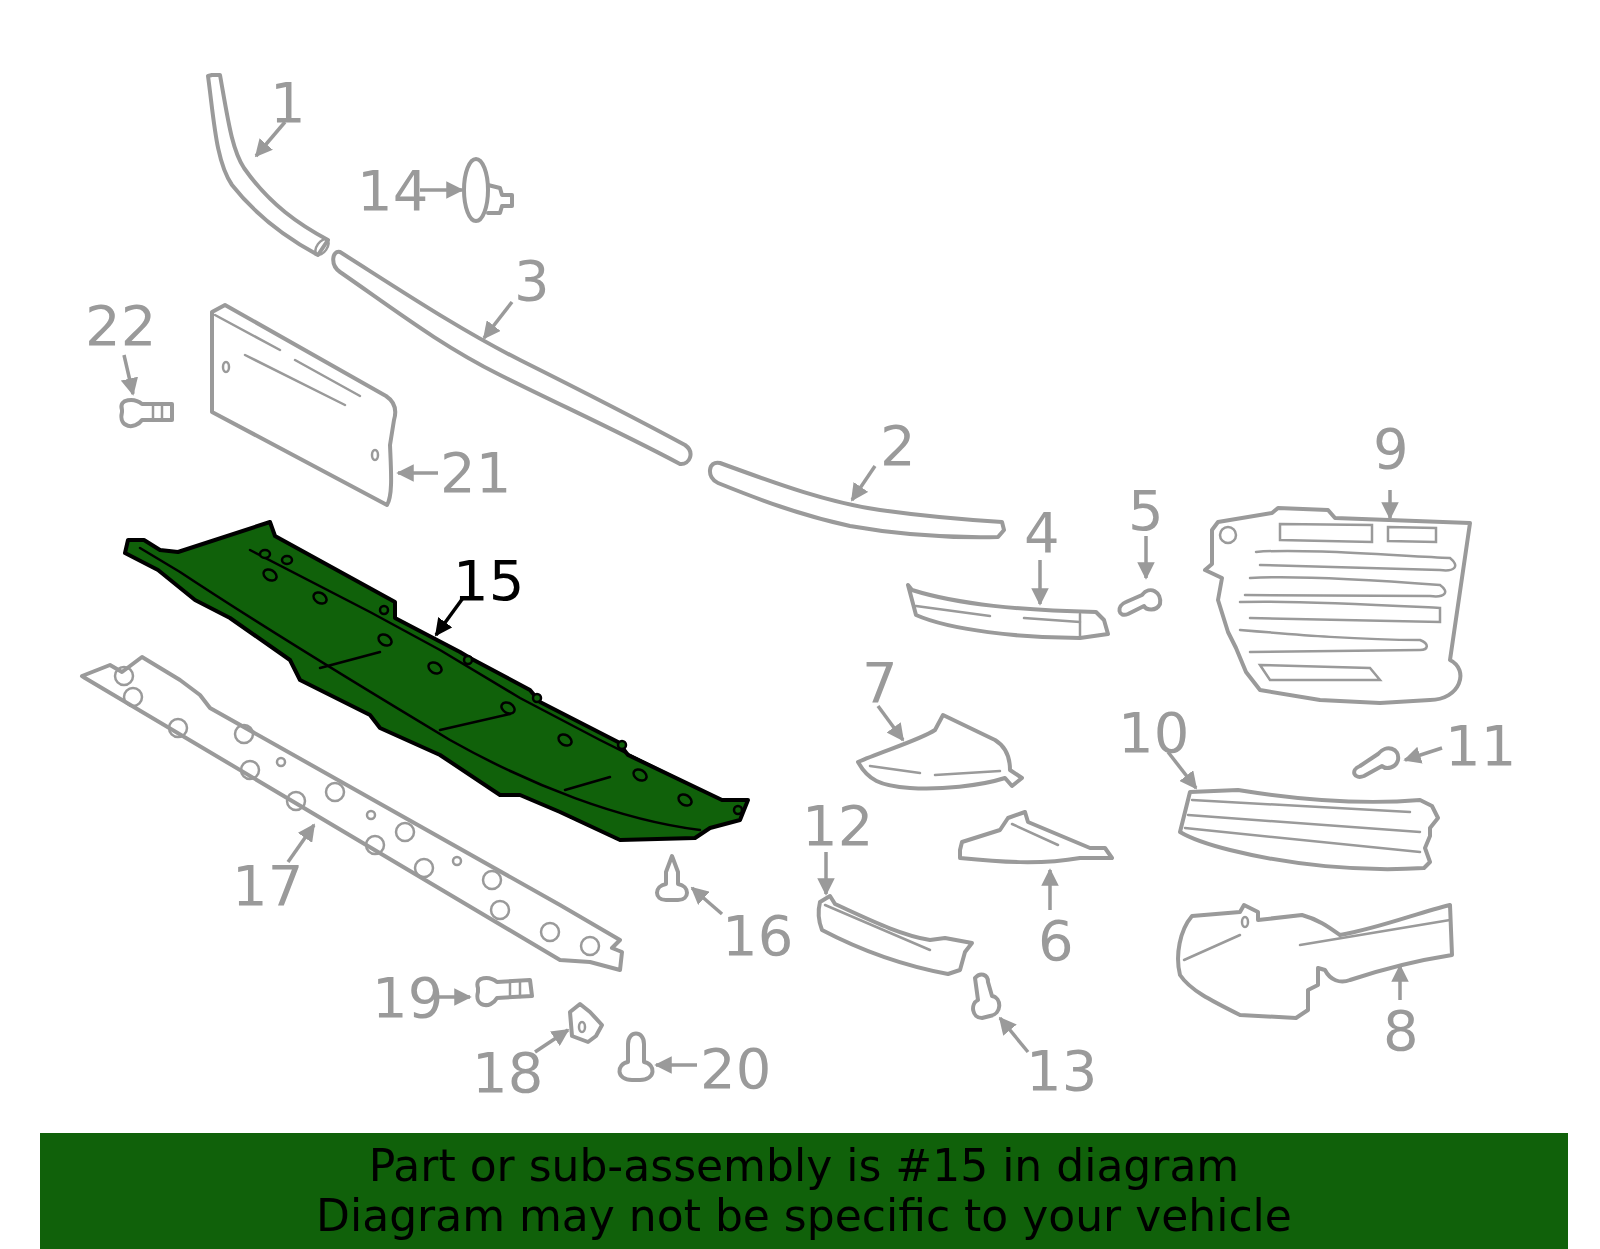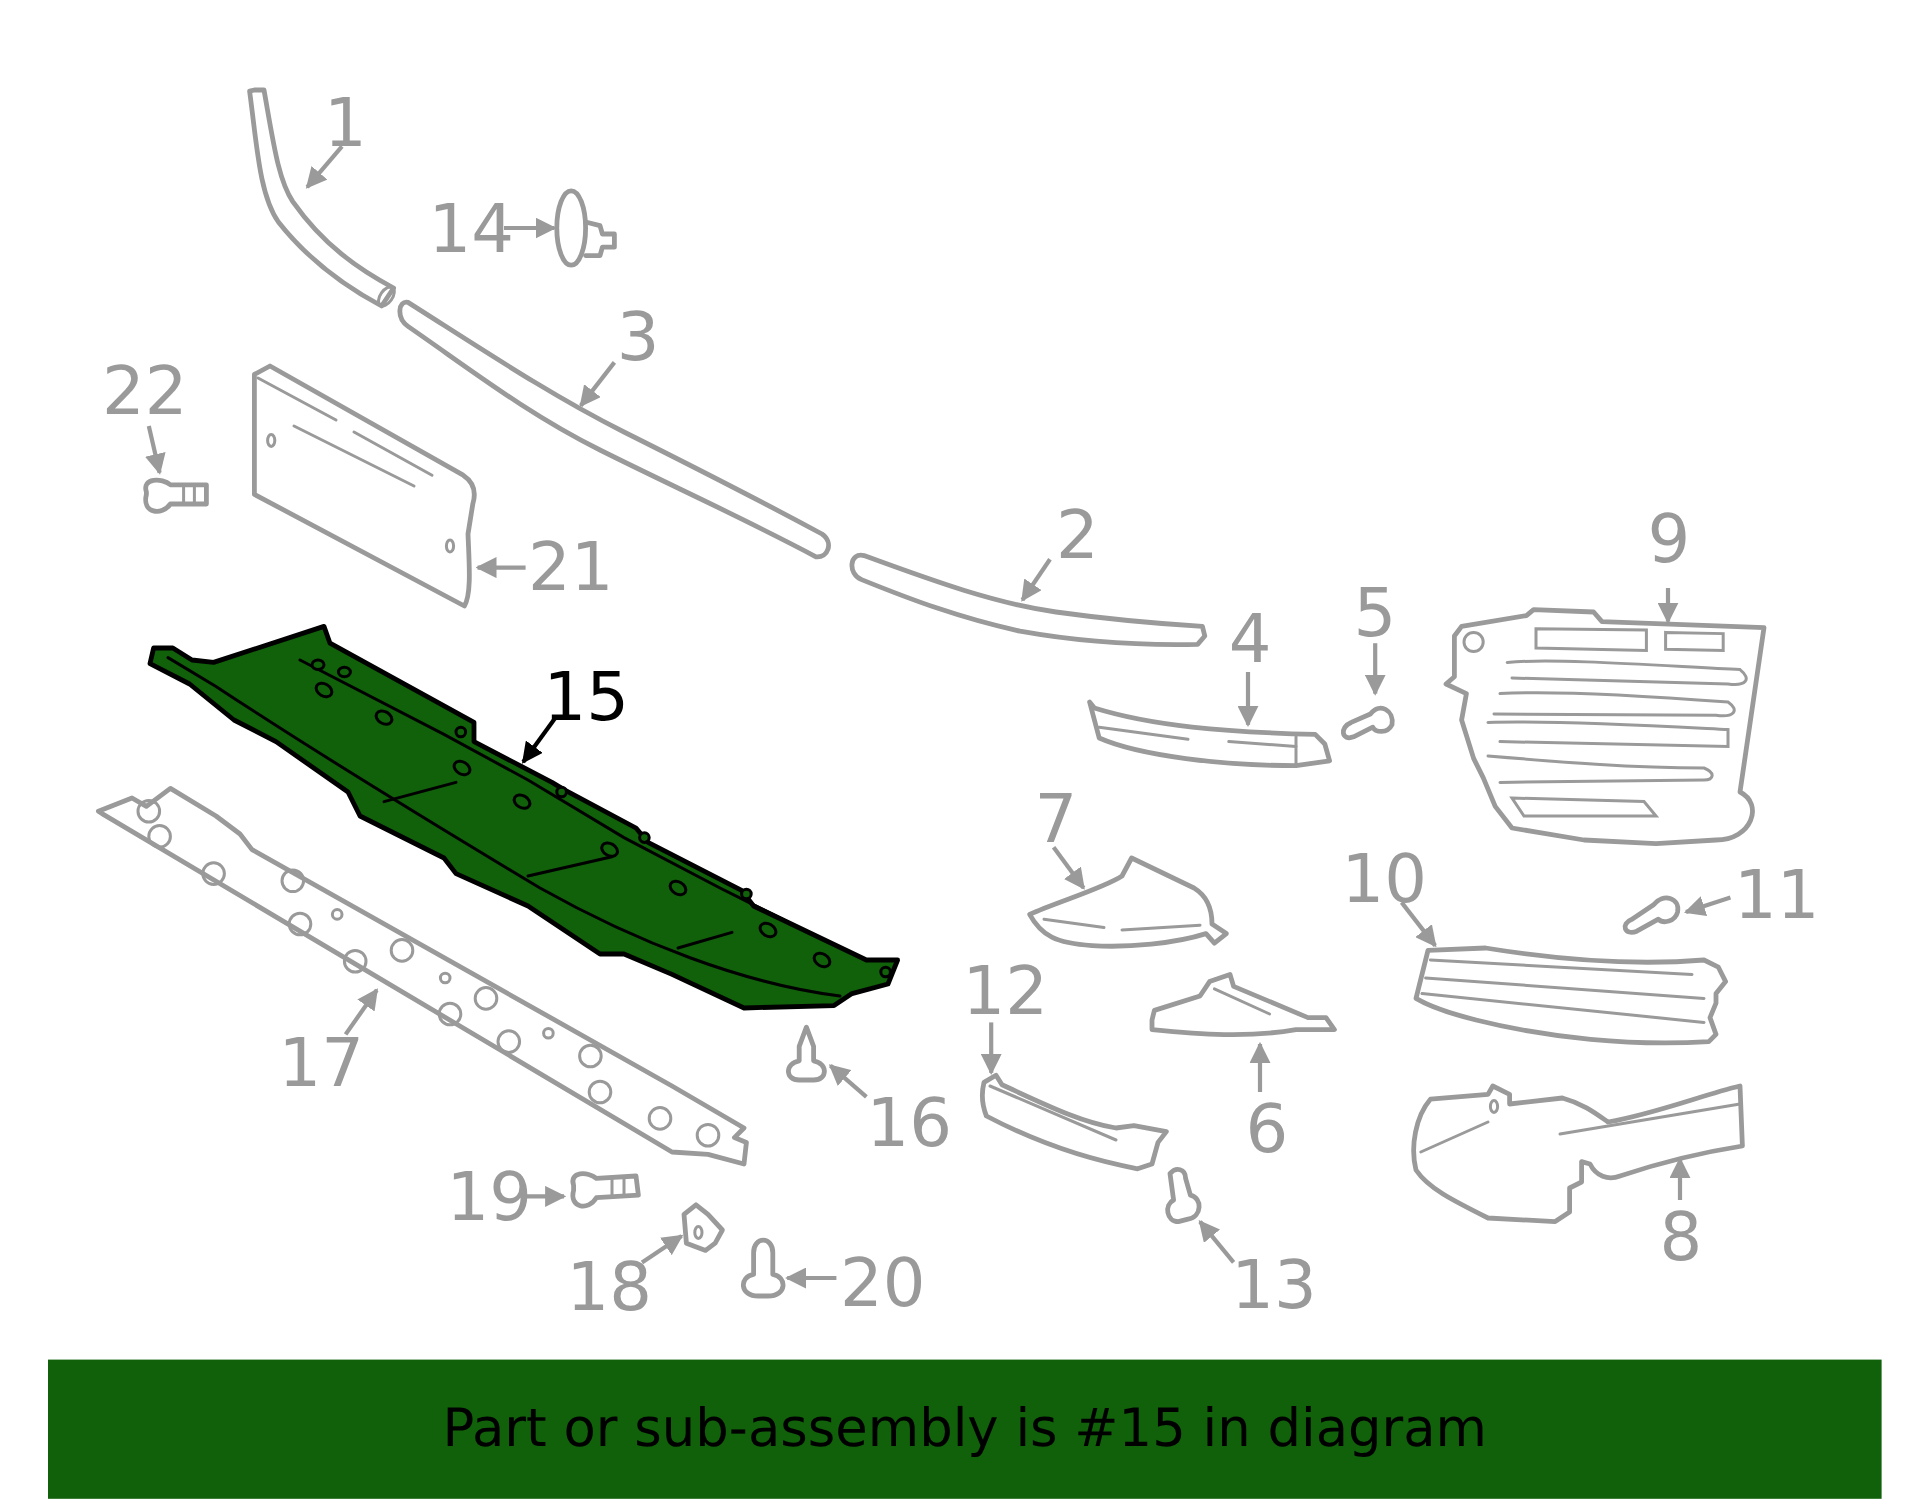--- a/index.html
+++ b/index.html
@@ -272,13 +272,14 @@
     <line class="part-thin" x1="1300" y1="945" x2="1450" y2="920"></line>
   </g>
   <g>
     <line class="leader" x1="1400" y1="1000" x2="1400" y2="966" marker-end="url(#ag)"></line>
     <text class="callout" x="1383" y="1050">8</text>
   </g>
 </svg>
 
 <div id="banner">
   <span>Part or sub-assembly is #15 in diagram</span>
+  <span>Diagram may not be specific to your vehicle</span>
 </div>
 
 </body></html>

